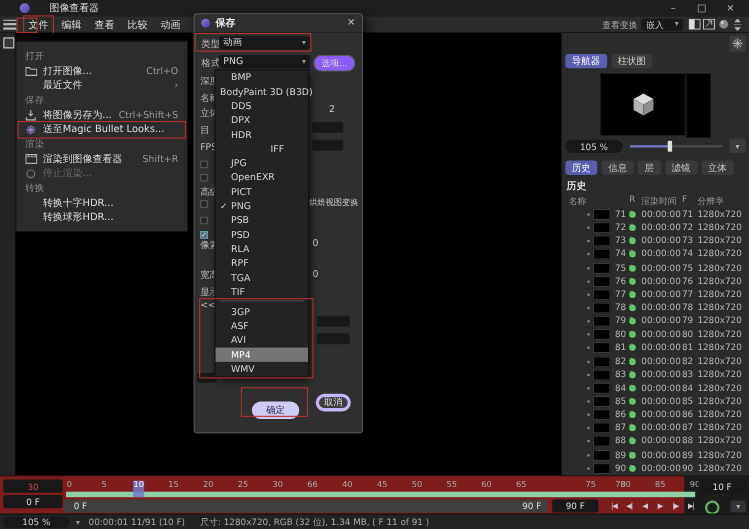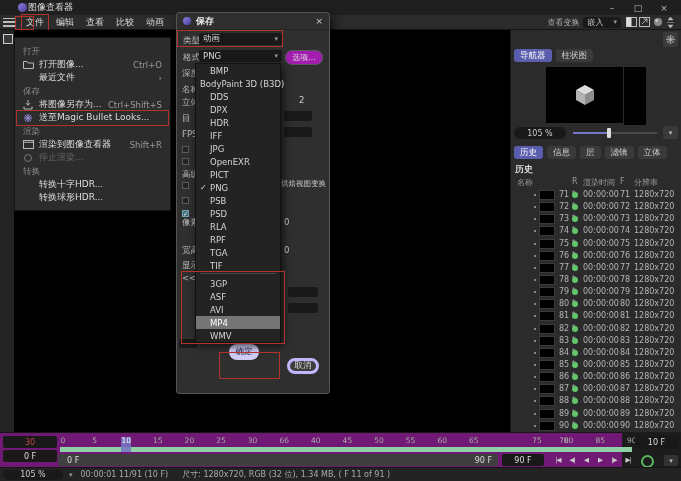--- a/index.html
+++ b/index.html
@@ -2,21 +2,21 @@
 <html><head>
 <meta charset="utf-8">
 <style>
   html,body{margin:0;padding:0;background:#000;}
   #root{position:relative;width:681px;height:481px;background:#1c1c1c;overflow:hidden;
         font-family:"DejaVu Sans",sans-serif;color:#ccc;-webkit-font-smoothing:antialiased;}
   .abs{position:absolute;}
   
   #titlebar{left:0;top:0;width:681px;height:15px;background:#1f1f1f;display:flex;align-items:center;}
   #app-logo{width:9px;height:9px;border-radius:50%;background:linear-gradient(135deg,#8a7fe0,#4a3f9f);margin-left:18px;}
-  #app-title{font-size:9px;color:#ddd;margin-left:1px;}
+  #app-title{font-size:9px;color:#ddd;margin-left:18px;}
   .wbtn{width:26px;height:15px;display:flex;align-items:center;justify-content:center;font-size:9px;color:#bbb;}
   #win-controls{margin-left:auto;display:flex;margin-right:4px;}
   
   #menubar{left:0;top:15px;width:681px;height:15px;background:#2b2b2b;display:flex;align-items:center;border-bottom:1px solid #151515;box-sizing:border-box;}
   #hamburger{width:12px;height:9px;margin-left:3px;display:flex;flex-direction:column;justify-content:space-between;}
   #hamburger div{height:1.5px;background:#bbb;}
   #menubar-items{display:flex;margin-left:7px;gap:4px;}
   .menu-label{font-size:9px;color:#ddd;padding:1px 4px;}
   .menu-label.hl{outline:1.5px solid #b0332e;}
   #vt-cluster{margin-left:auto;display:flex;align-items:center;gap:4px;margin-right:4px;}
@@ -37,26 +37,26 @@
   .fm-item.disabled{color:#686868;}
   
   #dialog{left:176px;top:12px;width:154px;height:382px;background:#2f2f2f;border:1px solid #555;border-radius:3px;box-shadow:3px 4px 10px rgba(0,0,0,.7);z-index:20;box-sizing:border-box;}
   #dlg-title{height:16px;display:flex;align-items:center;border-bottom:1px solid #242424;}
   #dlg-logo{width:8px;height:8px;border-radius:50%;background:linear-gradient(135deg,#8a7fe0,#4a3f9f);margin-left:6px;}
   #dlg-title-text{font-size:9px;color:#eee;margin-left:5px;font-weight:bold;}
   #dlg-close{margin-left:auto;margin-right:6px;font-size:9px;color:#ccc;}
   .dlg-row-label{position:absolute;font-size:8.5px;color:#bbb;}
   .combo{position:absolute;background:#191919;border-radius:2px;height:12px;display:flex;align-items:center;font-size:8.5px;color:#ddd;padding:0 4px;justify-content:space-between;box-sizing:border-box;}
   .combo .car{color:#999;font-size:7px;}
-  #options-btn{position:absolute;left:108px;top:37px;width:36px;height:13px;background:#a21caf;border:1px solid #5a5a5a;border-radius:7px;font-size:8px;color:#ddd;display:flex;align-items:center;justify-content:center;}
+  #options-btn{position:absolute;left:108px;top:37px;width:36px;height:13px;background:#8b5cf6;border:1px solid #5a5a5a;border-radius:7px;font-size:8px;color:#ddd;display:flex;align-items:center;justify-content:center;}
   .chk{position:absolute;left:5px;width:7px;height:7px;border:1px solid #5a5a5a;background:#242424;box-sizing:border-box;}
   .chk.on{background:#49707c;border-color:#6fa3b0;color:#fff;font-size:6px;line-height:6px;text-align:center;}
   .frag-box{position:absolute;background:#191919;border-radius:2px;}
   .frag-val{position:absolute;font-size:8.5px;color:#ccc;}
-  #dlg-ok{position:absolute;left:52px;top:331px;width:30px;height:16px;background:#cfcbf5;border-radius:8px;color:#2c2c55;font-size:8.5px;display:flex;align-items:center;justify-content:center;}
+  #dlg-ok{position:absolute;left:52px;top:352px;width:43px;height:16px;background:#cfcbf5;border-radius:8px;color:#2c2c55;font-size:8.5px;display:flex;align-items:center;justify-content:center;}
   #dlg-cancel{position:absolute;left:110px;top:345px;width:32px;height:16px;background:#3d3d3d;border:3px solid #c4b5fd;border-radius:8px;color:#ddd;font-size:8.5px;display:flex;align-items:center;justify-content:center;box-sizing:border-box;}
   
   #format-list{left:195px;top:63px;width:86px;background:#232323;border:1px solid #111;box-shadow:2px 3px 8px rgba(0,0,0,.7);z-index:30;box-sizing:border-box;}
   .fl-item{height:13px;display:flex;align-items:center;font-size:8.5px;color:#d5d5d5;padding-left:4px;position:relative;}
   .fl-item .chkmark{width:10px;font-size:8px;color:#ddd;}
   .fl-item.selected{background:#757575;color:#fff;}
   .fl-sep{height:3px;border-top:1px solid #4a4a4a;margin:1px 4px 0 4px;}
   
   .red-frame{position:absolute;border:1.5px solid #b0332e;z-index:45;pointer-events:none;box-sizing:border-box;}
   
@@ -79,21 +79,21 @@
   .h-row{height:12.15px;position:relative;font-size:8px;color:#b5b5b5;}
   .h-dot{position:absolute;left:23px;top:5px;width:2px;height:2px;background:#888;}
   .h-thumb{position:absolute;left:28px;top:1px;width:16px;height:10px;background:#000;border:1px solid #3a3a3a;box-sizing:border-box;}
   .h-name{position:absolute;left:48px;top:1px;}
   .h-r{position:absolute;left:61px;top:3px;width:6px;height:6px;border-radius:50%;background:#63c76a;}
   .h-time{position:absolute;left:72px;top:1px;}
   .h-f{position:absolute;left:109px;top:1px;}
   .h-res{position:absolute;left:123px;top:1px;}
   #mb-ball{position:absolute;left:152px;top:2px;width:15px;height:15px;background:#3a3a3a;border-radius:2px;display:flex;align-items:center;justify-content:center;}
   
-  #timeline{left:0;top:432px;width:622px;height:35px;background:#701a75;border-top:1px solid #161616;box-sizing:border-box;}
+  #timeline{left:0;top:432px;width:622px;height:35px;background:#7f1d1d;border-top:1px solid #161616;box-sizing:border-box;}
   .tl-field{position:absolute;background:#191919;border-radius:2px;font-size:8px;display:flex;align-items:center;justify-content:center;color:#ddd;}
   #fps-field{left:3px;top:3px;width:54px;height:12px;color:#c04a4a;}
   #cur-field{left:3px;top:17px;width:54px;height:12px;}
   #ruler{position:absolute;left:58px;top:1px;width:576px;height:13px;}
   .tick{position:absolute;top:2px;font-size:7.5px;color:#aaa;transform:translateX(-50%);}
   #green-bar{position:absolute;left:60px;top:14px;width:572px;height:5px;background:#8fd0a6;}
   #playhead{position:absolute;left:121px;top:4px;width:10px;height:15px;background:#7678c8;opacity:.85;z-index:2;}
   #len-field{left:635px;top:2px;width:43px;height:14px;}
   #range-bar{position:absolute;left:58px;top:21px;width:440px;height:12px;background:#3f3f3f;border-radius:2px;font-size:8px;color:#ddd;display:flex;align-items:center;}
   #range-start{margin-left:9px;}
@@ -532,21 +532,21 @@
       <div class="fl-item">
         <span class="chkmark"></span>
         <span style="white-space: nowrap;">DPX</span>
       </div>
       <div class="fl-item">
         <span class="chkmark"></span>
         <span style="white-space: nowrap;">HDR</span>
       </div>
       <div class="fl-item">
         <span class="chkmark"></span>
-        <span style="white-space: nowrap;">IFF</span>
+        <span style="white-space: nowrap; margin-left: 36px;">IFF</span>
       </div>
       <div class="fl-item">
         <span class="chkmark"></span>
         <span style="white-space: nowrap;">JPG</span>
       </div>
       <div class="fl-item">
         <span class="chkmark"></span>
         <span style="white-space: nowrap;">OpenEXR</span>
       </div>
       <div class="fl-item">

